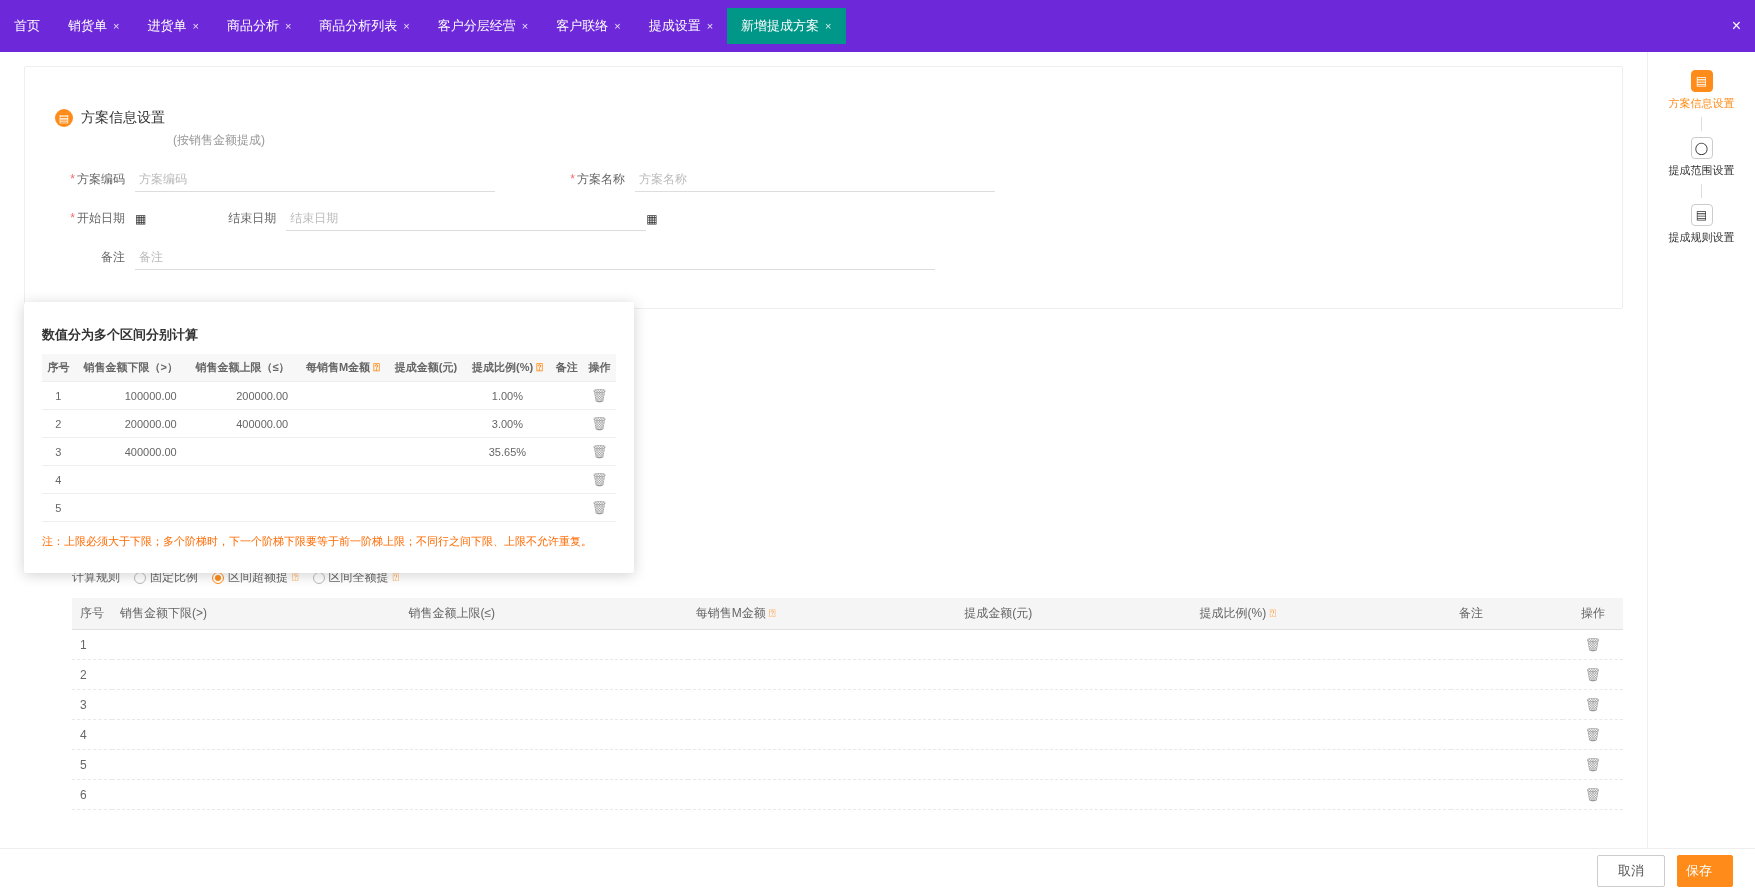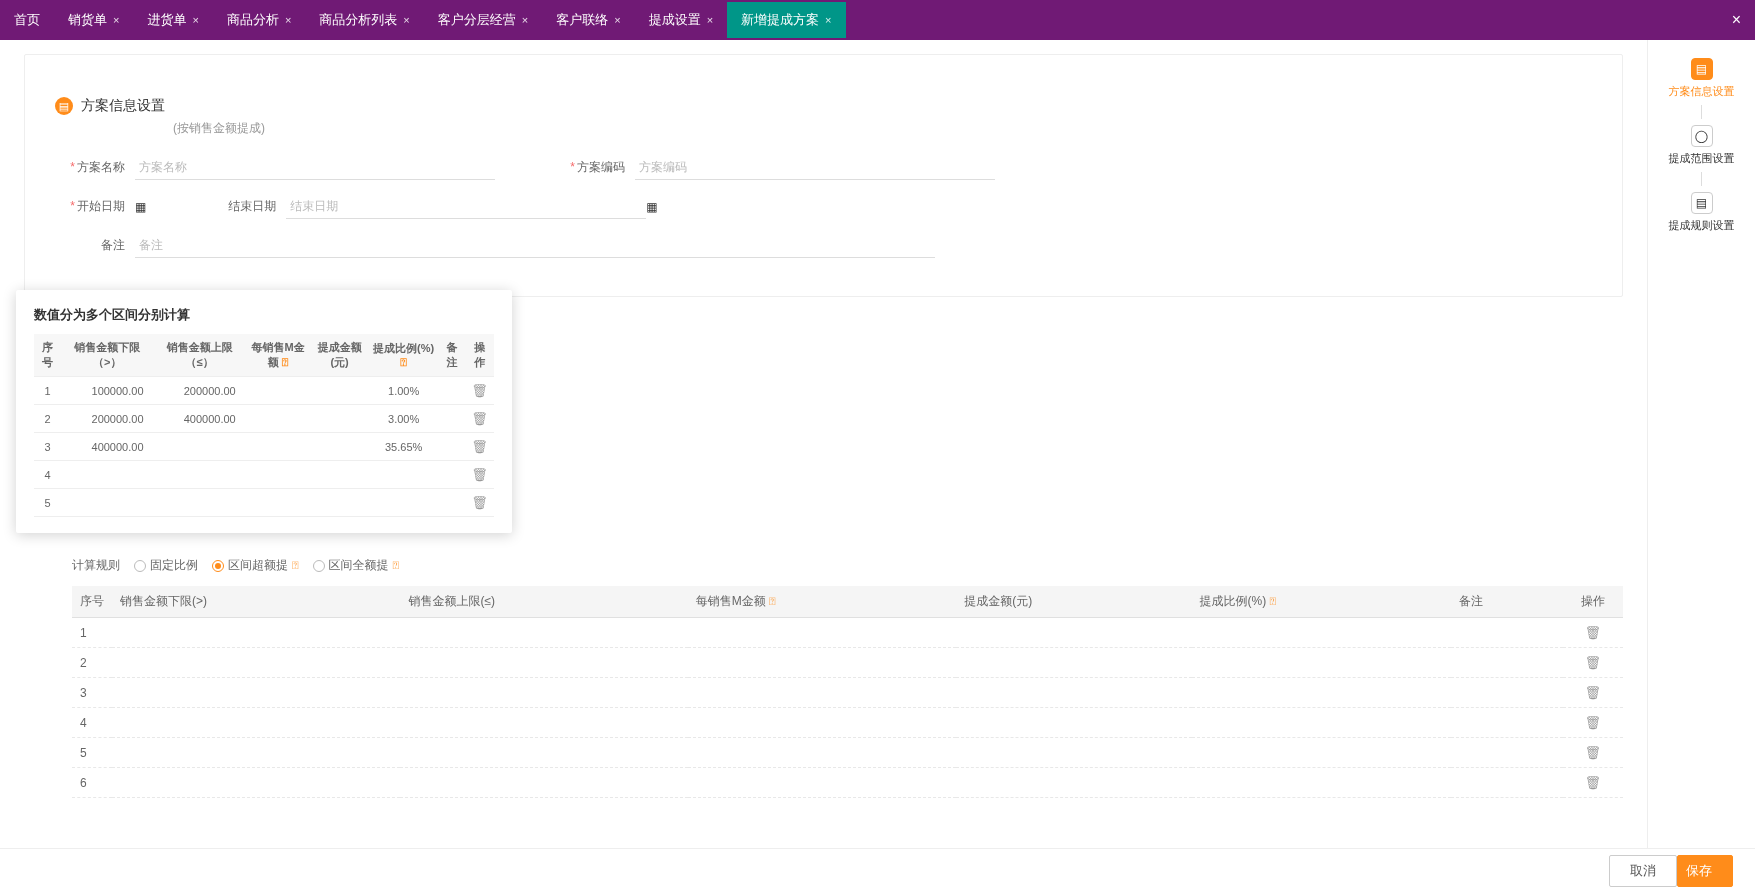--- a/index.html
+++ b/index.html
@@ -1,19 +1,19 @@
 <!DOCTYPE html>
 <html><head>
 <meta charset="utf-8">
 <style>
 * { box-sizing: border-box; margin: 0; padding: 0; }
 body { font-family: "Microsoft YaHei", "PingFang SC", Arial, sans-serif; font-size: 12px; color: #333; background: #fff; overflow: hidden; }
 
 
-.tabbar { display: flex; align-items: center; background: #701a75; height: 40px; color: #fff; position: relative; }
+.tabbar { display: flex; align-items: center; background: #6d28d9; height: 52px; color: #fff; position: relative; }
 .tab { padding: 0 14px; height: 36px; display: flex; align-items: center; cursor: pointer; font-size: 13px; white-space: nowrap; }
 .tab.active { background: #009688; }
 .tab .close { margin-left: 6px; font-size: 11px; opacity: .85; }
 .tabbar .closeall { margin-left: auto; padding: 0 14px; font-size: 16px; cursor: pointer; }
 
 
 .page { display: flex; height: calc(100vh - 36px - 44px); }
 .main { flex: 1; padding: 14px 24px 0 24px; overflow: auto; position: relative; }
 .side { width: 108px; border-left: 1px solid #eee; padding-top: 18px; display: flex; flex-direction: column; align-items: center; gap: 6px; }
 .side .step { text-align: center; font-size: 11px; }
@@ -47,32 +47,32 @@
 
 
 .tbl { width:100%; margin-left:48px; border-collapse:collapse; }
 .tbl th, .tbl td { border-bottom:1px dashed #e8e8e8; padding:7px 8px; text-align:left; font-size:12px; color:#666; font-weight:normal; }
 .tbl thead th { background:#f5f5f5; border-bottom:1px solid #e0e0e0; }
 .tbl td.idx { width:40px; }
 .tbl td.op, .tbl th.op { text-align:center; width:60px; }
 .trash { color:#999; font-size:13px; cursor:pointer; }
 
 
-.popover { position:absolute; left:16px; top:250px; width:496px; background:#fff; box-shadow:0 2px 14px rgba(0,0,0,.18); border-radius:2px; padding:16px 18px; z-index:50; }
+.popover { position:absolute; left:24px; top:250px; width:610px; background:#fff; box-shadow:0 2px 14px rgba(0,0,0,.18); border-radius:2px; padding:24px 18px; z-index:50; }
 .popover h4 { font-size:13px; font-weight:600; margin-bottom:10px; }
 .popover .ex { display:flex; gap:8px; font-size:12px; color:#333; line-height:1.7; margin-bottom:10px; }
 .popover .ex .tag { color:#00b5a1; flex-shrink:0; }
 .ptbl { width:100%; border-collapse:collapse; font-size:11px; }
 .ptbl th, .ptbl td { border:none; border-bottom:1px solid #eee; padding:6px 4px; text-align:center; color:#666; }
 .ptbl thead th { background:#f7f7f7; }
 .ptbl td:nth-child(2),.ptbl td:nth-child(3){ text-align:right; padding-right:10px; }
 .popover .note { color:#ff6a00; font-size:11px; margin-top:12px; }
 
 
-.footer { height:44px; border-top:1px solid #eee; display:flex; align-items:center; justify-content:flex-end; padding:0 22px; gap:0; background:#fff; position:fixed; bottom:0; left:0; right:0; }
+.footer { height:44px; border-top:1px solid #eee; display:flex; align-items:center; justify-content:flex-end; padding:0 22px; gap:12px; background:#fff; position:fixed; bottom:0; left:0; right:0; }
 .btn { padding:6px 20px; border-radius:2px; font-size:13px; cursor:pointer; }
 .btn.plain { border:1px solid #ccc; background:#fff; color:#555; }
 .btn.primary { border:1px solid #ff8c1a; background:#ff8c1a; color:#fff;padding-left:8px; } 
 </style>
 </head>
 <body>
 
 <div class="tabbar" id="tabbar">
   <div class="tab">首页</div>
     <div class="tab">销货单<span class="close">×</span></div>
@@ -90,26 +90,26 @@
   <div class="main">
 
     <div class="card">
       <div class="card-h">
         <span class="dot">▤</span>
         <span class="title">方案信息设置</span>
         <span class="sub">(按销售金额提成)</span>
       </div>
       <div class="formrow">
         <div class="field">
+          <label><span class="req">*</span><span>方案编码</span></label>
+          <input class="input" placeholder="方案编码" style="">
+        </div>
+        <div class="field">
           <label><span class="req">*</span><span>方案名称</span></label>
           <input class="input" placeholder="方案名称" style="">
-        </div>
-        <div class="field">
-          <label><span class="req">*</span><span>方案编码</span></label>
-          <input class="input" placeholder="方案编码" style="">
         </div>
       </div>
       <div class="formrow">
         <div class="field date">
           <label><span class="req">*</span><span>开始日期</span></label>
           <span class="cal">▦</span>
         </div>
         <div class="field date">
           <label><span>结束日期</span></label>
           <input class="input" placeholder="结束日期" style="">
@@ -282,20 +282,21 @@
               <td></td>
               <td></td>
               <td></td>
               <td></td>
               <td></td>
               <td></td>
               <td><span class="trash">🗑</span></td>
             </tr>
           </tbody>
       </table>
+      <div class="note">注：上限必须大于下限；多个阶梯时，下一个阶梯下限要等于前一阶梯上限；不同行之间下限、上限不允许重复。</div>
     </div>
 
   </div>
 
   <div class="side">
     <div class="step active">
       <div class="ic">▤</div>
       <div>方案信息设置</div>
     </div>
     <div class="line"></div>

